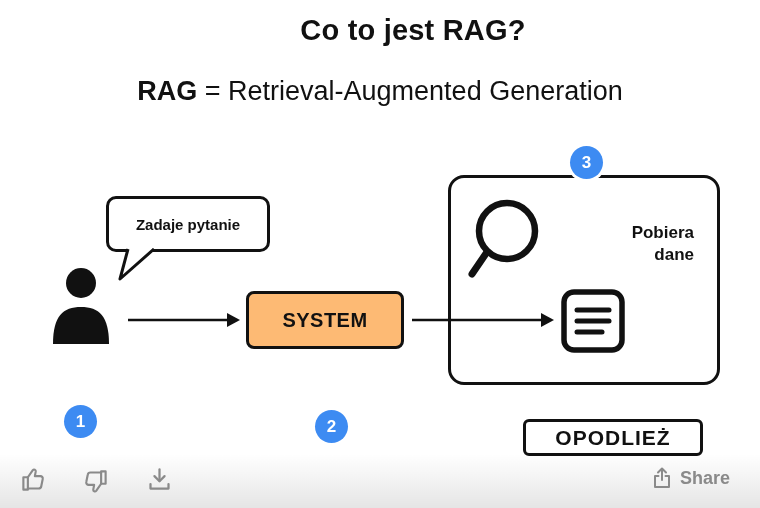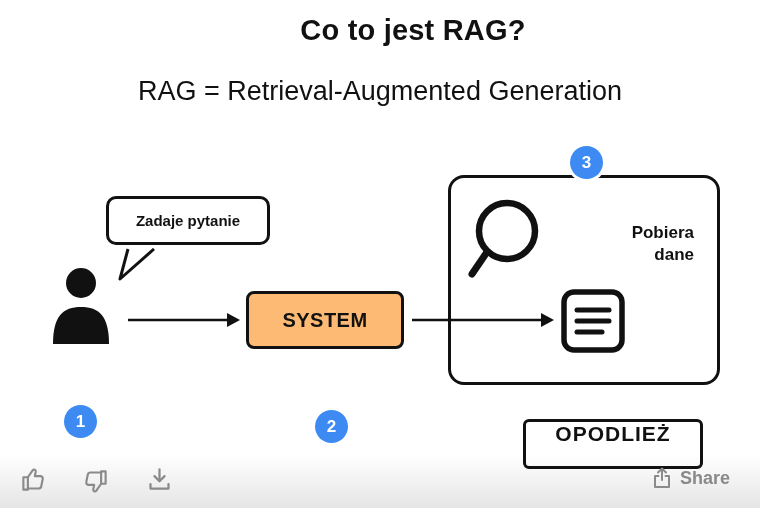--- a/index.html
+++ b/index.html
@@ -12,24 +12,24 @@
   .abs { position:absolute; }
 
   .title {
     top:14px; left:0; width:100%;
     text-align:center; font-size:29px; font-weight:700; letter-spacing:.2px;margin-left:33px;
   }
   .subtitle {
     top:76px; left:0; width:100%;
     text-align:center; font-size:27px; font-weight:400;
   }
-  .subtitle .term { font-weight:400; }
+  .subtitle .term { font-weight:700; }
 
   .bubble {
-    left:106px; top:196px; width:164px; height:49px;
+    left:106px; top:196px; width:164px; height:56px;
     border:3px solid #111; border-radius:10px; background:#fff;
     display:flex; align-items:center; justify-content:center;
     font-size:15px; font-weight:700;
   }
   .bubble-tail { left:112px; top:248px; }
 
   .system-box {
     left:246px; top:291px; width:158px; height:58px;
     border:3px solid #111; border-radius:8px; background:#fdba74;
     display:flex; align-items:center; justify-content:center;
@@ -37,23 +37,23 @@
   }
   .big-box {
     left:448px; top:175px; width:272px; height:210px;
     border:3px solid #111; border-radius:16px; background:#fff;
   }
   .retrieve-label {
     left:588px; top:222px; width:106px;
     text-align:right; font-size:17px; font-weight:700; line-height:1.3;
   }
   .answer-box {
-    left:523px; top:419px; width:180px; height:50px;
+    left:523px; top:419px; width:180px; height:37px;
     border:3px solid #111; border-radius:6px; background:#fff;
-    display:flex; align-items:flex-start; justify-content:center;
+    display:flex; align-items:center; justify-content:center;
     font-size:21px; font-weight:700; letter-spacing:1px;
   }
 
   .badge {
     width:33px; height:33px; border-radius:50%;
     background:#3d8bf2; color:#fff;
     display:flex; align-items:center; justify-content:center;
     font-size:17px; font-weight:700;
     box-shadow:0 0 0 3px #fff;
   }

